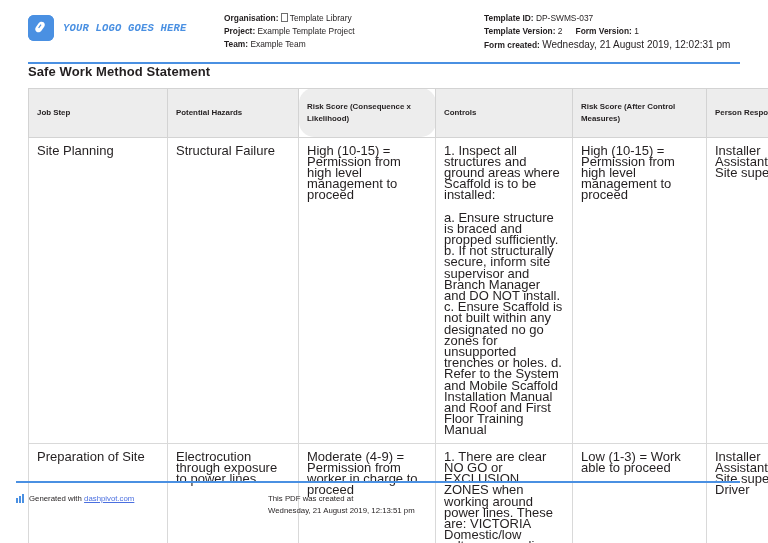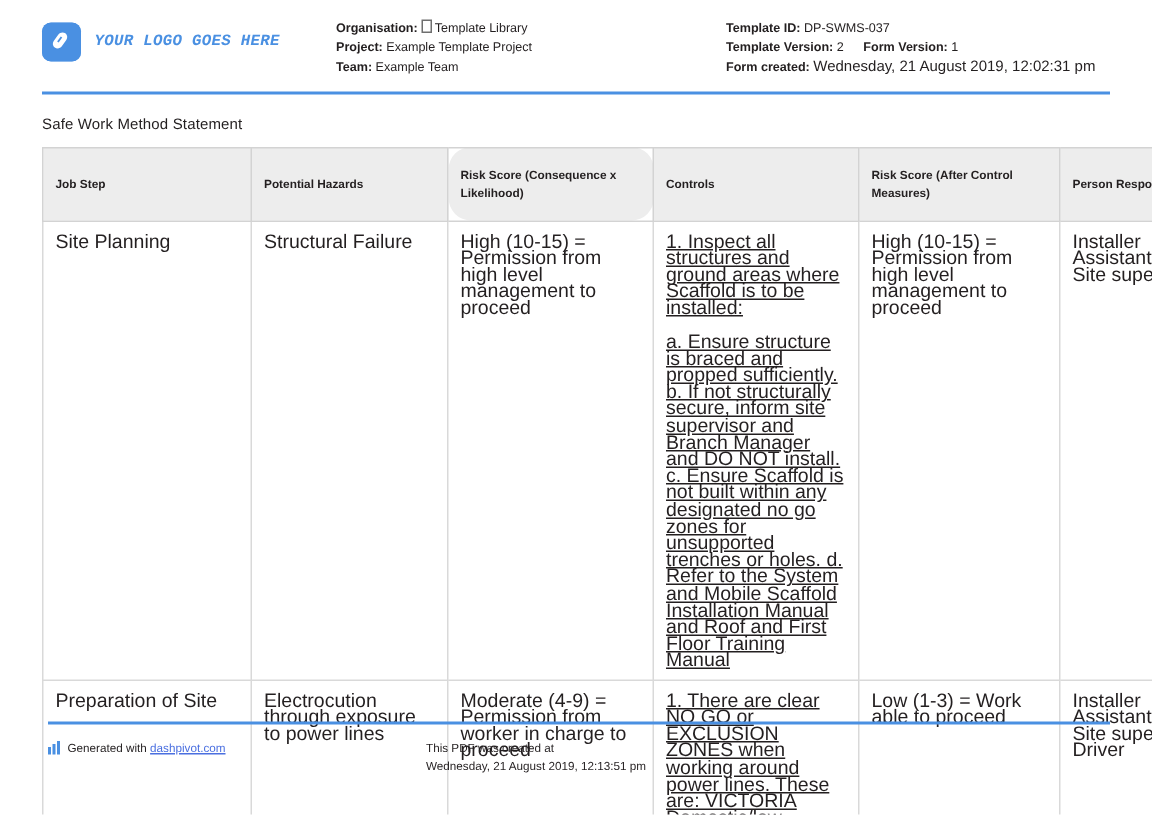--- a/index.html
+++ b/index.html
@@ -75,23 +75,22 @@
   }
 
   .rule-blue {
     height: 2px;
     background: #4a90e2;
     margin-top: 9px;
   }
 
   
   .section-title {
-    font-size: 10px;
-    font-weight: normal;
-    margin-top: 15px;
+    font-size: 13px;
+    font-weight: bold;
     margin-bottom: 9px;
     letter-spacing: .1px;
   }
 
   
   table.swms {
     width: 100%;
     border-collapse: collapse;
     table-layout: fixed;
   }
@@ -113,30 +112,30 @@
     vertical-align: middle;
     border-color: #d3d3d3;
   }
   .col-1 { width: 123px; }
   .col-2 { width: 115px; }
   .col-3 { width: 121px; border-radius: 15px; }
   .col-4 { width: 121px; }
   .col-5 { width: 118px; }
   .col-6 { width: 114px; }
 
-  .cell-line { display: block; text-decoration: underline; }
+  .cell-line { display: block; }
   .cell-gap { display: block; height: 11px; }
 
   .row-1 td { height: 196px; }
   .row-2 td { height: 160px; }
 
   
   .footer-wrap {
     position: absolute;
-    left: 32px;
+    left: 16px;
     right: 28px;
     bottom: 26px;
   }
   .footer-rule {
     height: 2px;
     background: #4a90e2;
     margin-bottom: 10px;
   }
   .footer-cols {
     display: flex;

